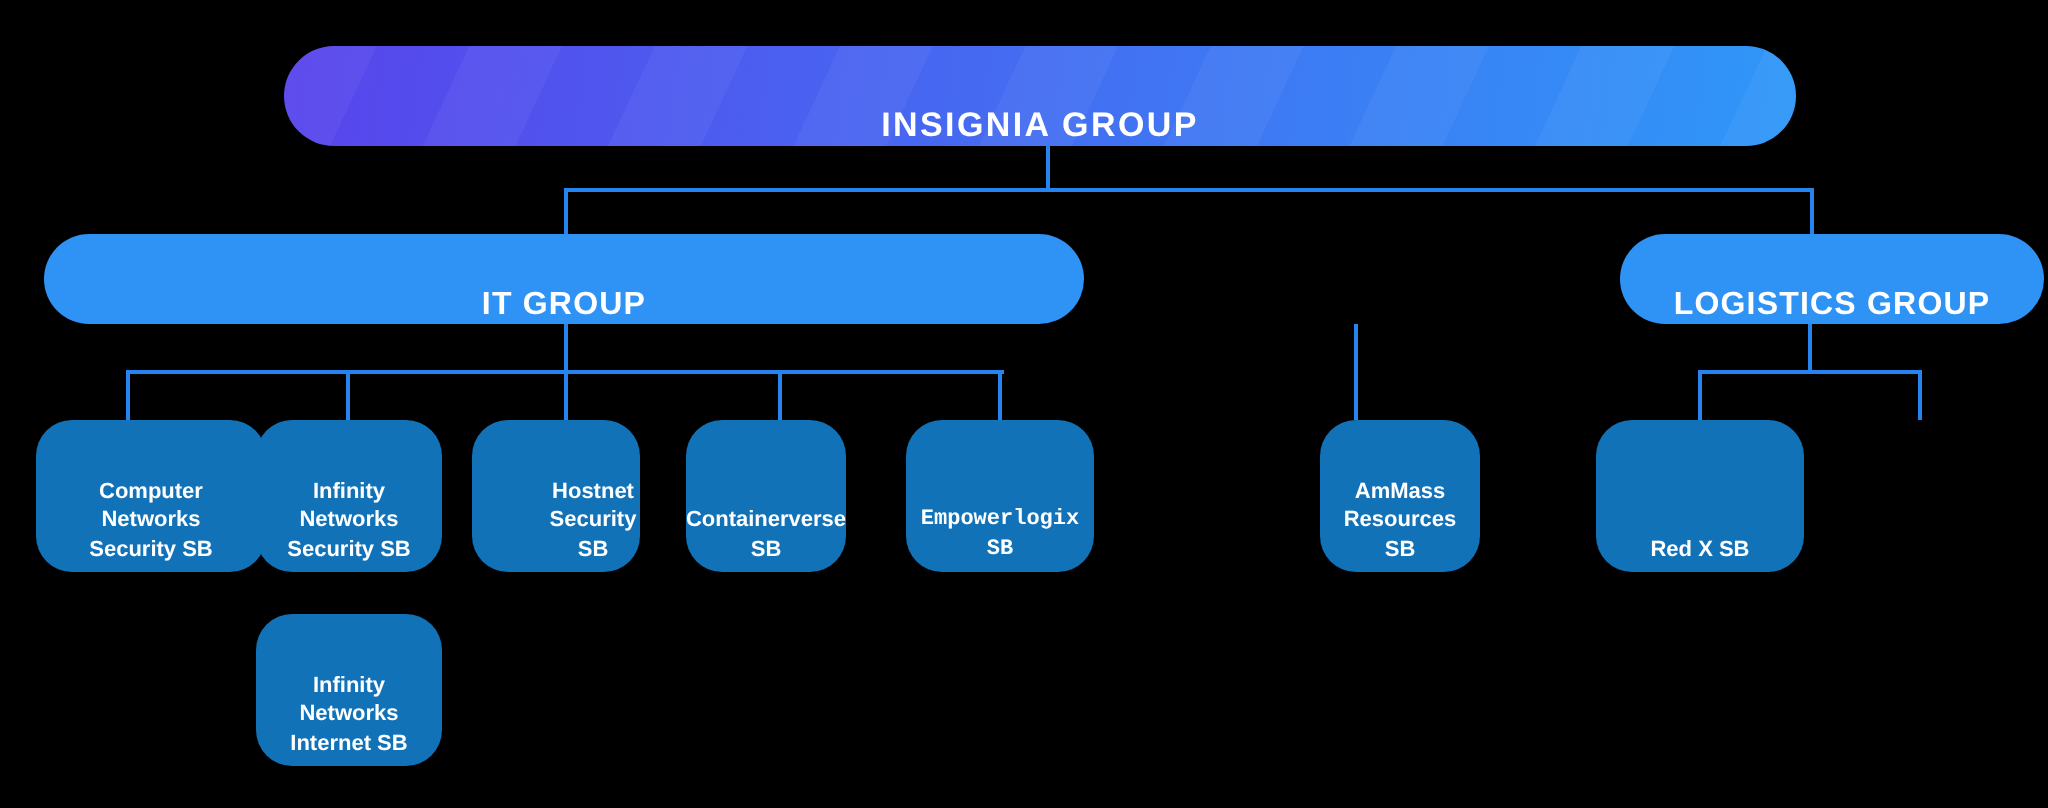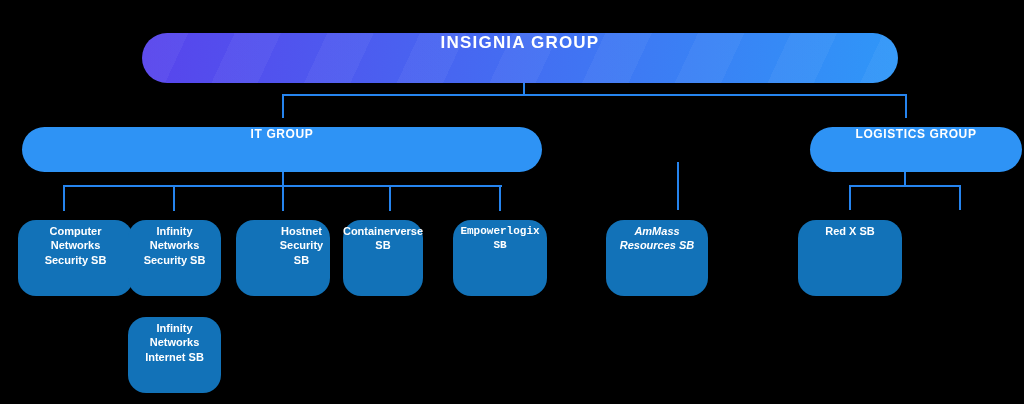--- a/index.html
+++ b/index.html
@@ -5,53 +5,52 @@
   html,body{margin:0;padding:0;}
   body{
     width:1024px;height:404px;
     background:#000000;
     font-family:"Liberation Sans","DejaVu Sans",sans-serif;
     position:relative;overflow:hidden;
   }
   .stage{position:absolute;inset:0;}
   .node{
     position:absolute;
-    display:flex;align-items:flex-start;justify-content:center;
+    display:flex;align-items:flex-end;justify-content:center;
     color:#ffffff;font-weight:bold;text-align:center;
     box-sizing:border-box;
-    margin-top:10px;
   }
   .root-pill{
     left:142px;top:23px;width:756px;height:50px;border-radius:25px;
     background:
       repeating-linear-gradient(115deg, rgba(255,255,255,0.045) 0 42px, rgba(255,255,255,0) 42px 84px),
       linear-gradient(97deg,#5844ec 0%,#2f97f8 100%);
     font-size:17px;letter-spacing:1.2px;
   }
   .group-pill{
     top:117px;height:45px;border-radius:22.5px;
     background:#2e93f5;
-    font-size:12px;letter-spacing:0.6px;
+    font-size:16px;letter-spacing:0.6px;
   }
   .group-it{left:22px;width:520px;}
   .group-property{left:575px;width:207px;}
   .group-logistics{left:810px;width:212px;}
   .unit-box{
     top:210px;height:76px;border-radius:18px;
     background:#1272b8;
     font-size:11px;line-height:1.3;
     white-space:pre-line;
     padding:4px;
   }
   .u1{left:18px;width:115px;}
   .u2{left:128px;width:93px;}
-  .u3{left:236px;width:94px;padding-left:41px;}
+  .u3{left:236px;width:84px;padding-left:41px;}
   .u4{left:343px;width:80px;}
   .u5{left:453px;width:94px;font-family:Liberation Mono, monospace;}
-  .u6{left:606px;width:102px;font-style:italic;}
+  .u6{left:660px;width:80px;}
   .u7{left:798px;width:104px;}
   .u8{left:908px;width:102px;}
   .u9{left:128px;width:93px;top:307px;}
   .line{position:absolute;background:#2684ee;}
 </style>
 </head>
 <body>
 
 <div class="stage">
 

